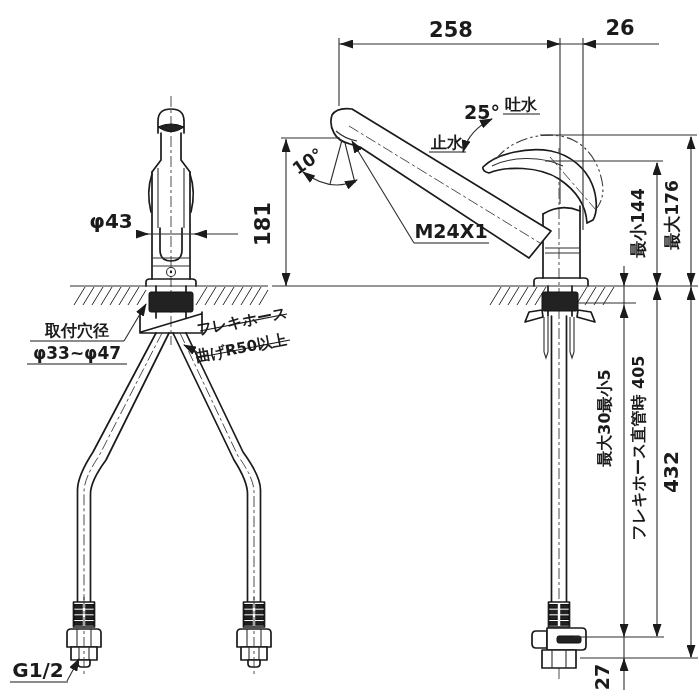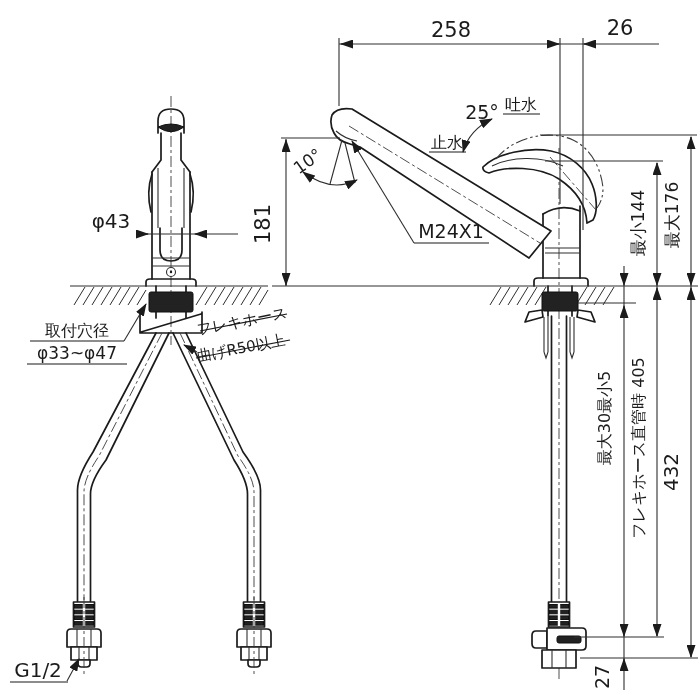--- a/index.html
+++ b/index.html
@@ -1,17 +1,17 @@
 <!DOCTYPE html>
 <html><head>
 <meta charset="utf-8">
 <style>
   html,body{margin:0;padding:0;background:#fff;}
   .stage{position:relative;width:700px;height:700px;background:#ffffff;overflow:hidden;
-         font-family:"DejaVu Sans","Liberation Sans",sans-serif;}
+         font-family:"DejaVu Sans","Liberation Sans",sans-serif;font-weight:bold;}
   svg{position:absolute;left:0;top:0;}
   text{fill:#1b1b1b;font-family:"DejaVu Sans","Liberation Sans",sans-serif;}
   .obj{stroke:#1b1b1b;stroke-width:1.7;fill:none;stroke-linecap:round;stroke-linejoin:round;}
   .objw{stroke:#1b1b1b;stroke-width:1.7;fill:#ffffff;stroke-linejoin:round;}
   .thin{stroke:#2e2e2e;stroke-width:1.1;fill:none;}
   .cl{stroke:#3a3a3a;stroke-width:0.9;fill:none;stroke-dasharray:11 3 3 3;}
   .ph{stroke:#3a3a3a;stroke-width:1.1;fill:none;stroke-dasharray:12 3 2.5 3 2.5 3;}
   .hatch{stroke:#2e2e2e;stroke-width:1;fill:none;}
   .dark{fill:#222;stroke:#111;stroke-width:1;}
   .ul{stroke:#1b1b1b;stroke-width:1.2;fill:none;}

